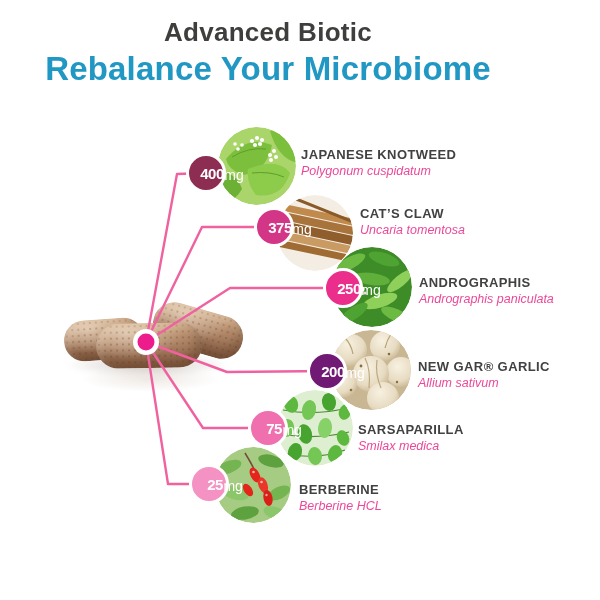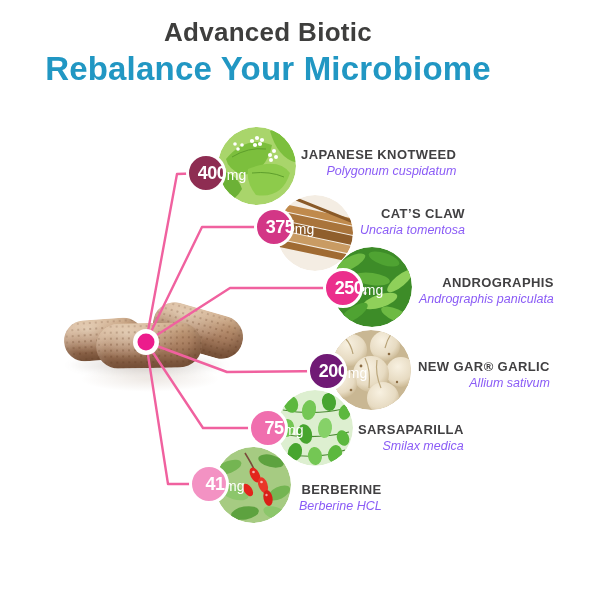--- a/index.html
+++ b/index.html
@@ -28,26 +28,26 @@
   .cap-reflect{position:absolute;left:80px;top:366px;width:140px;height:26px;border-radius:50%;
     background:radial-gradient(ellipse at center, rgba(160,130,105,.18), rgba(160,130,105,0) 70%);}
   
   #lines{position:absolute;left:0;top:0;width:600px;height:600px;pointer-events:none;}
   
   .photo{position:absolute;border-radius:50%;overflow:hidden;}
   .photo svg{display:block;width:100%;height:100%;}
   
   .badge{position:absolute;width:34px;height:34px;border:3px solid #fff;border-radius:50%;
     display:flex;align-items:center;justify-content:center;color:#fff;line-height:1;}
-  .badge .amt{font-size:18px;font-weight:bold;letter-spacing:-.5px;padding-left:32px;}
+  .badge .amt{font-size:15px;font-weight:bold;letter-spacing:-.5px;padding-left:32px;}
   .badge .unit{font-size:14px;font-weight:normal;margin-left:.5px;margin-top:4px;}
   
-  .lbl{position:absolute;text-align:right;}
+  .lbl{position:absolute;}
   .ing-name{font-size:13px;font-weight:bold;letter-spacing:.4px;color:#414042;line-height:1.1;}
-  .ing-latin{font-size:12.5px;font-style:italic;color:#8b5cf6;line-height:1.1;margin-top:3px;}
+  .ing-latin{font-size:12.5px;font-style:italic;color:#ec4899;line-height:1.1;margin-top:3px;}
 </style>
 </head>
 <body>
 
 <div id="stage">
 
   <div class="hdr">
     <div class="hdr-title" style="color: rgb(62, 62, 61);">Advanced Biotic</div>
     <div class="hdr-sub" style="color: rgb(33, 151, 195);">Rebalance Your Microbiome</div>
   </div>
@@ -251,21 +251,21 @@
   </div>
   <div class="badge" style="left: 307px; top: 351px; background-color: #701a75;">
     <span class="amt">200</span>
       <span class="unit">mg</span>
   </div>
   <div class="badge" style="left: 248px; top: 408px; background-color: rgb(240, 111, 174);">
     <span class="amt">75</span>
       <span class="unit">mg</span>
   </div>
   <div class="badge" style="left: 189px; top: 464px; background-color: rgb(243, 146, 195);">
-    <span class="amt">41</span>
+    <span class="amt">25</span>
       <span class="unit">mg</span>
   </div>
 
   <div class="lbl" style="left:301px;top:148px">
     <div class="ing-name">JAPANESE KNOTWEED</div>
     <div class="ing-latin">Polygonum cuspidatum</div>
   </div>
   <div class="lbl" style="left:360px;top:207px">
     <div class="ing-name">CAT’S CLAW</div>
     <div class="ing-latin">Uncaria tomentosa</div>

